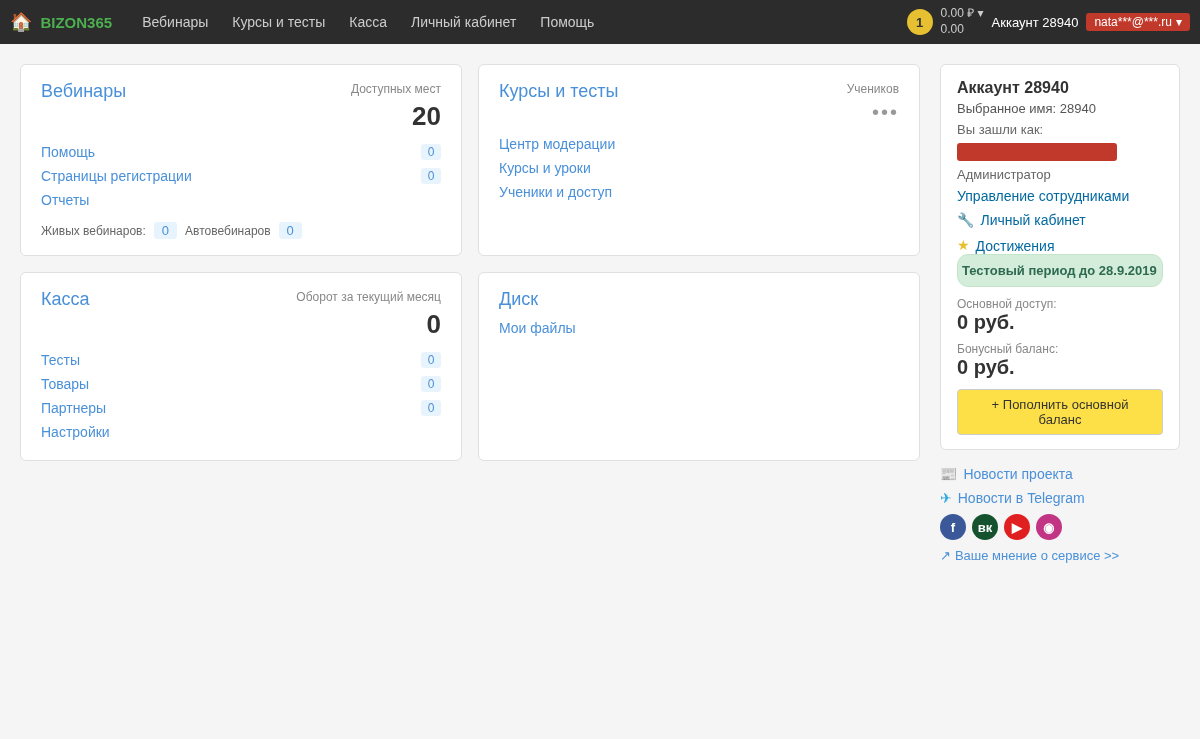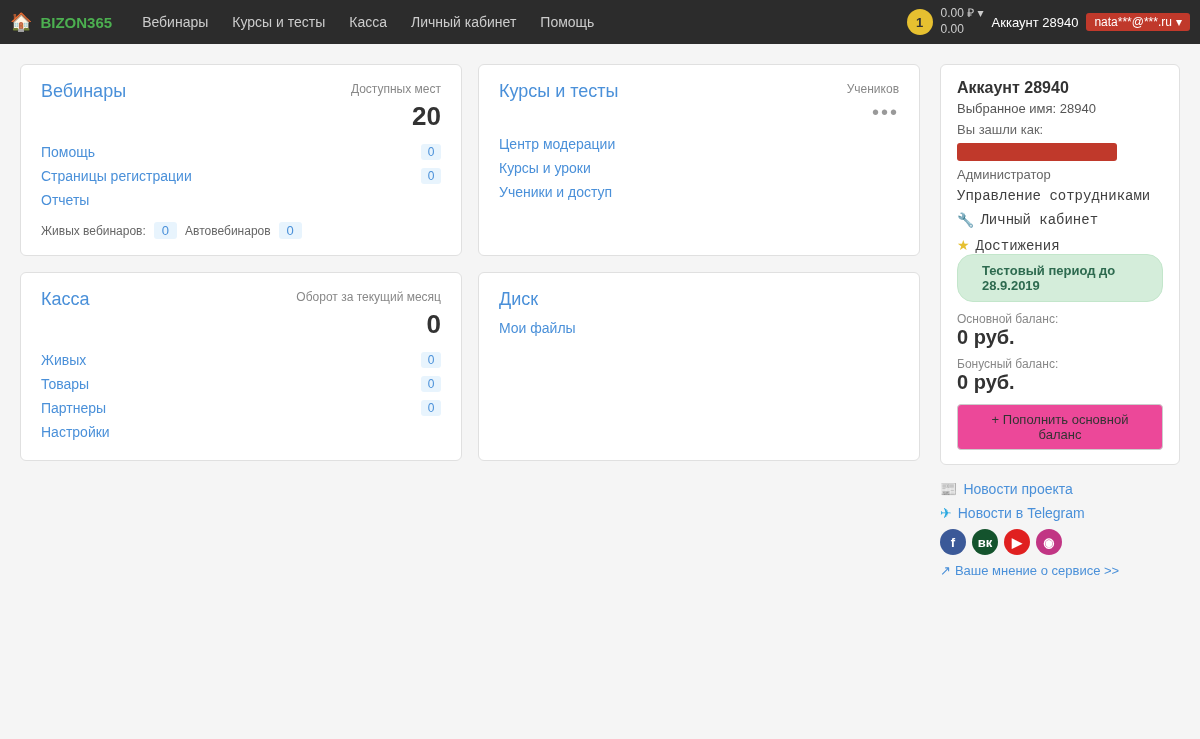--- a/index.html
+++ b/index.html
@@ -220,64 +220,63 @@
       margin-bottom: 2px;
     }
     .sidebar-redacted {
       background: #c0392b;
       height: 18px;
       border-radius: 3px;
       margin: 6px 0;
       width: 160px;
     }
     .sidebar-link {
-      color: #404040;
+      color: #0369a1;
       text-decoration: none;
       font-size: 14px;
       display: block;
       margin-top: 6px;
       cursor: pointer;
-      font-family: Liberation Mono, monospace;
     }
     .sidebar-link-with-icon {
       display: flex;
       align-items: center;
       gap: 6px;
       margin-top: 8px;
       font-size: 14px;
       cursor: pointer;
     }
     .icon-wrench { color: #888; }
     .icon-star { color: #e6c030; }
 
     
     .trial-banner {
       background: #d4edda;
       border: 1px solid #c3e6cb;
-      border-radius: 16px;
-      padding: 8px 24px;
+      border-radius: 11px;
+      padding: 8px 4px;
       font-weight: bold;
       font-size: 13px;
       color: #2d6a4f;
       margin-bottom: 10px;
     }
     .balance-block {
       margin-bottom: 8px;
     }
     .balance-label {
       font-size: 12px;
       color: #888;
     }
     .balance-value {
       font-size: 20px;
       font-weight: bold;
       color: #333;
     }
     .btn-topup {
-      background: #ec4899;
+      background: #fde047;
       border: 1px solid #ccc;
       border-radius: 4px;
       padding: 7px 14px;
       font-size: 13px;
       cursor: pointer;
       color: #333;
       width: 100%;
       text-align: center;
       display: block;
       margin-top: 10px;
@@ -416,21 +415,21 @@
 
         <div class="card">
           <div class="card-header">
             <span class="card-title">Касса</span>
             <div class="card-meta">
               <div>Оборот за текущий месяц</div>
               <div class="card-meta-value">0</div>
             </div>
           </div>
           <a class="card-link">
-            <span>Живых</span>
+            <span>Тесты</span>
             <span class="badge">0</span>
           </a>
           <a class="card-link">
             <span>Товары</span>
             <span class="badge">0</span>
           </a>
           <a class="card-link">
             <span>Партнеры</span>
             <span class="badge">0</span>
           </a>
@@ -466,21 +465,21 @@
           <a class="sidebar-link" style="margin-top:0">Личный кабинет</a>
         </div>
         <div class="sidebar-link-with-icon">
           <span class="icon-star">★</span>
           <a class="sidebar-link" style="margin-top:2px">Достижения</a>
         </div>
 
         <div class="trial-banner">Тестовый период до 28.9.2019</div>
 
         <div class="balance-block">
-          <div class="balance-label">Основной баланс:</div>
+          <div class="balance-label">Основной доступ:</div>
           <div class="balance-value">0 руб.</div>
         </div>
         <div class="balance-block">
           <div class="balance-label">Бонусный баланс:</div>
           <div class="balance-value">0 руб.</div>
         </div>
 
         <button class="btn-topup">+ Пополнить основной баланс</button>
       </div>
 

